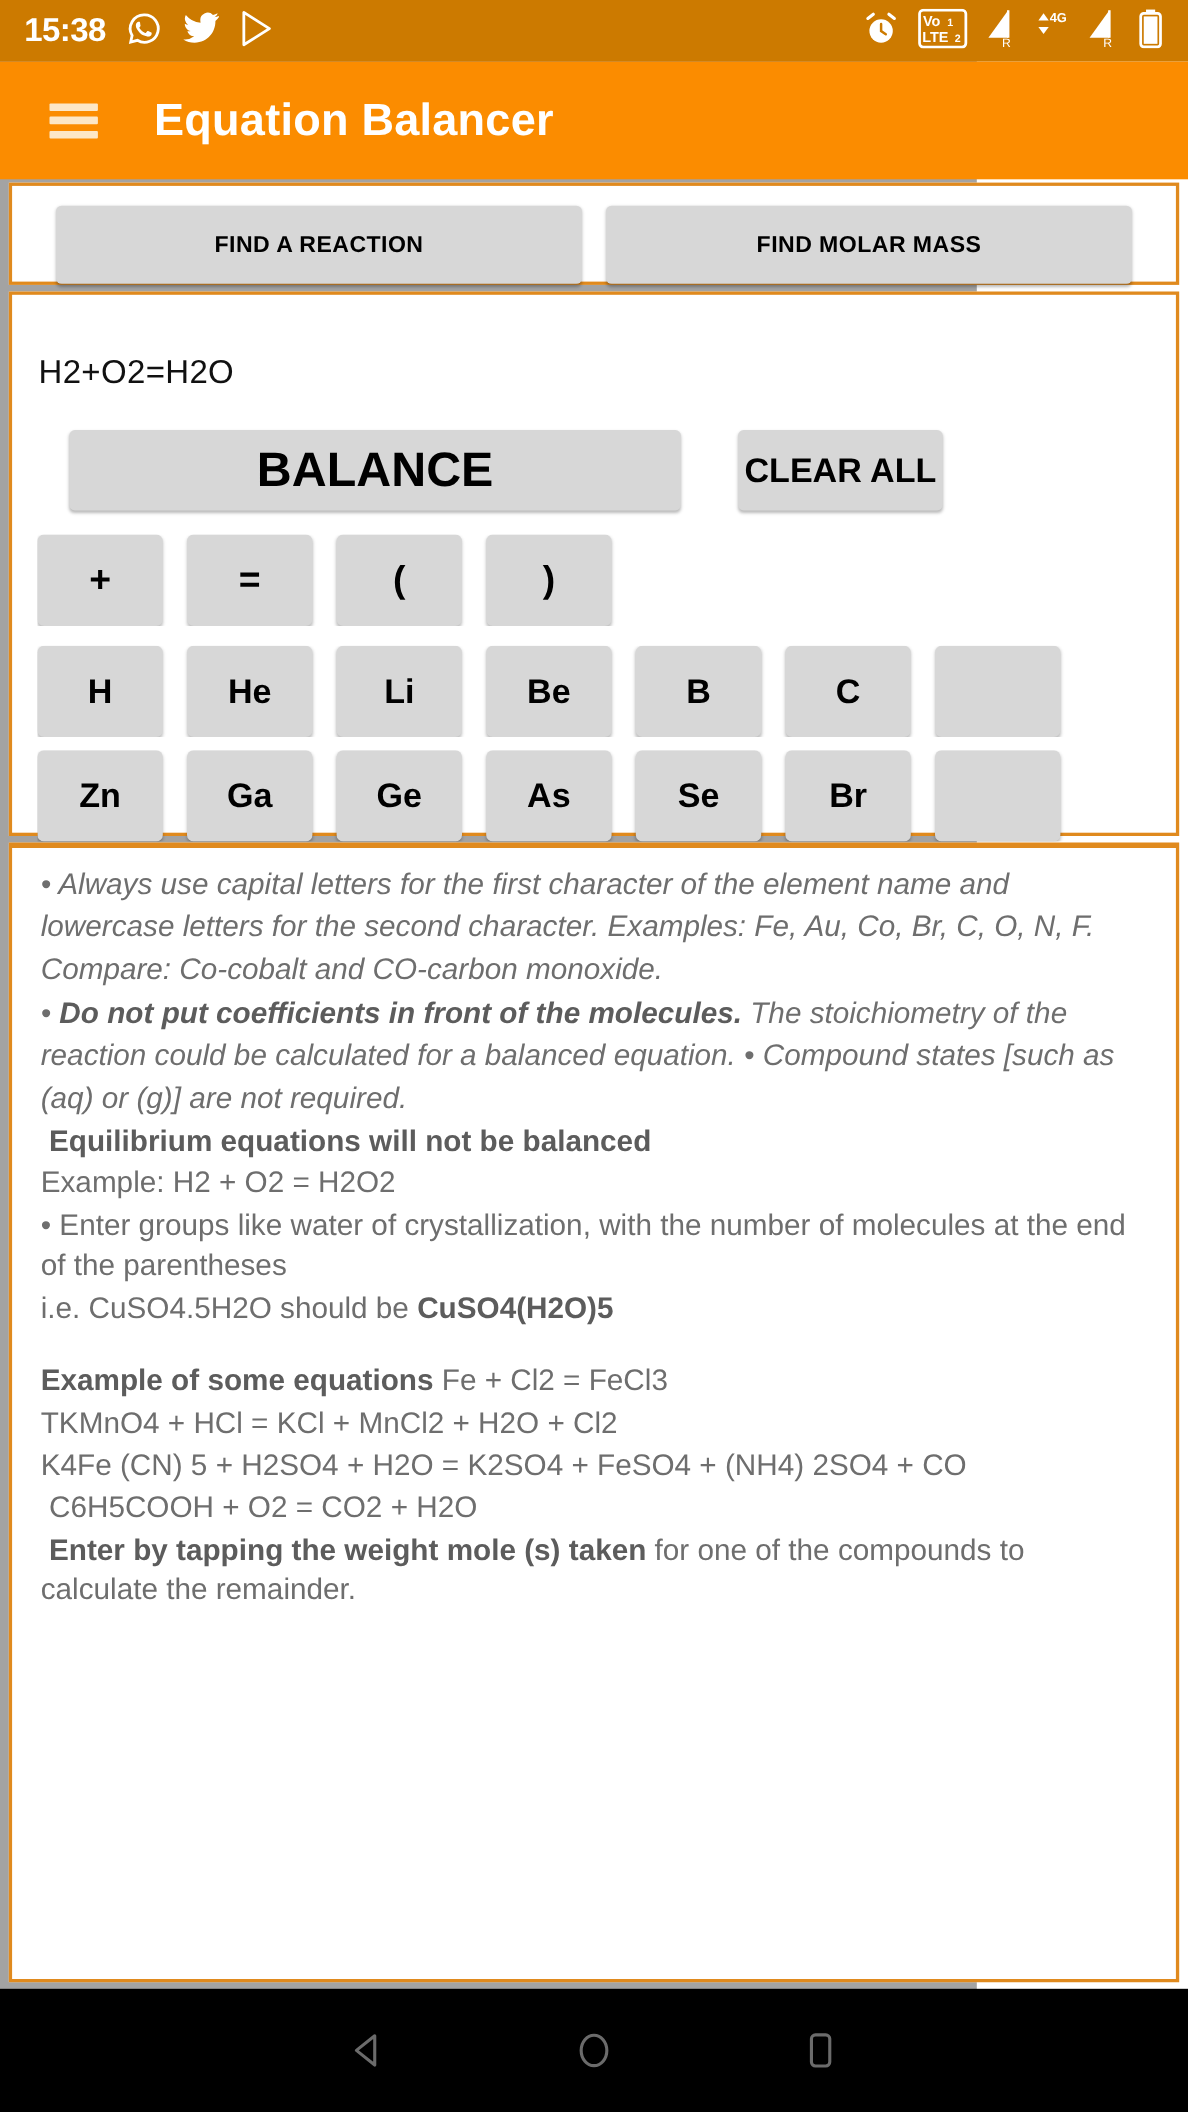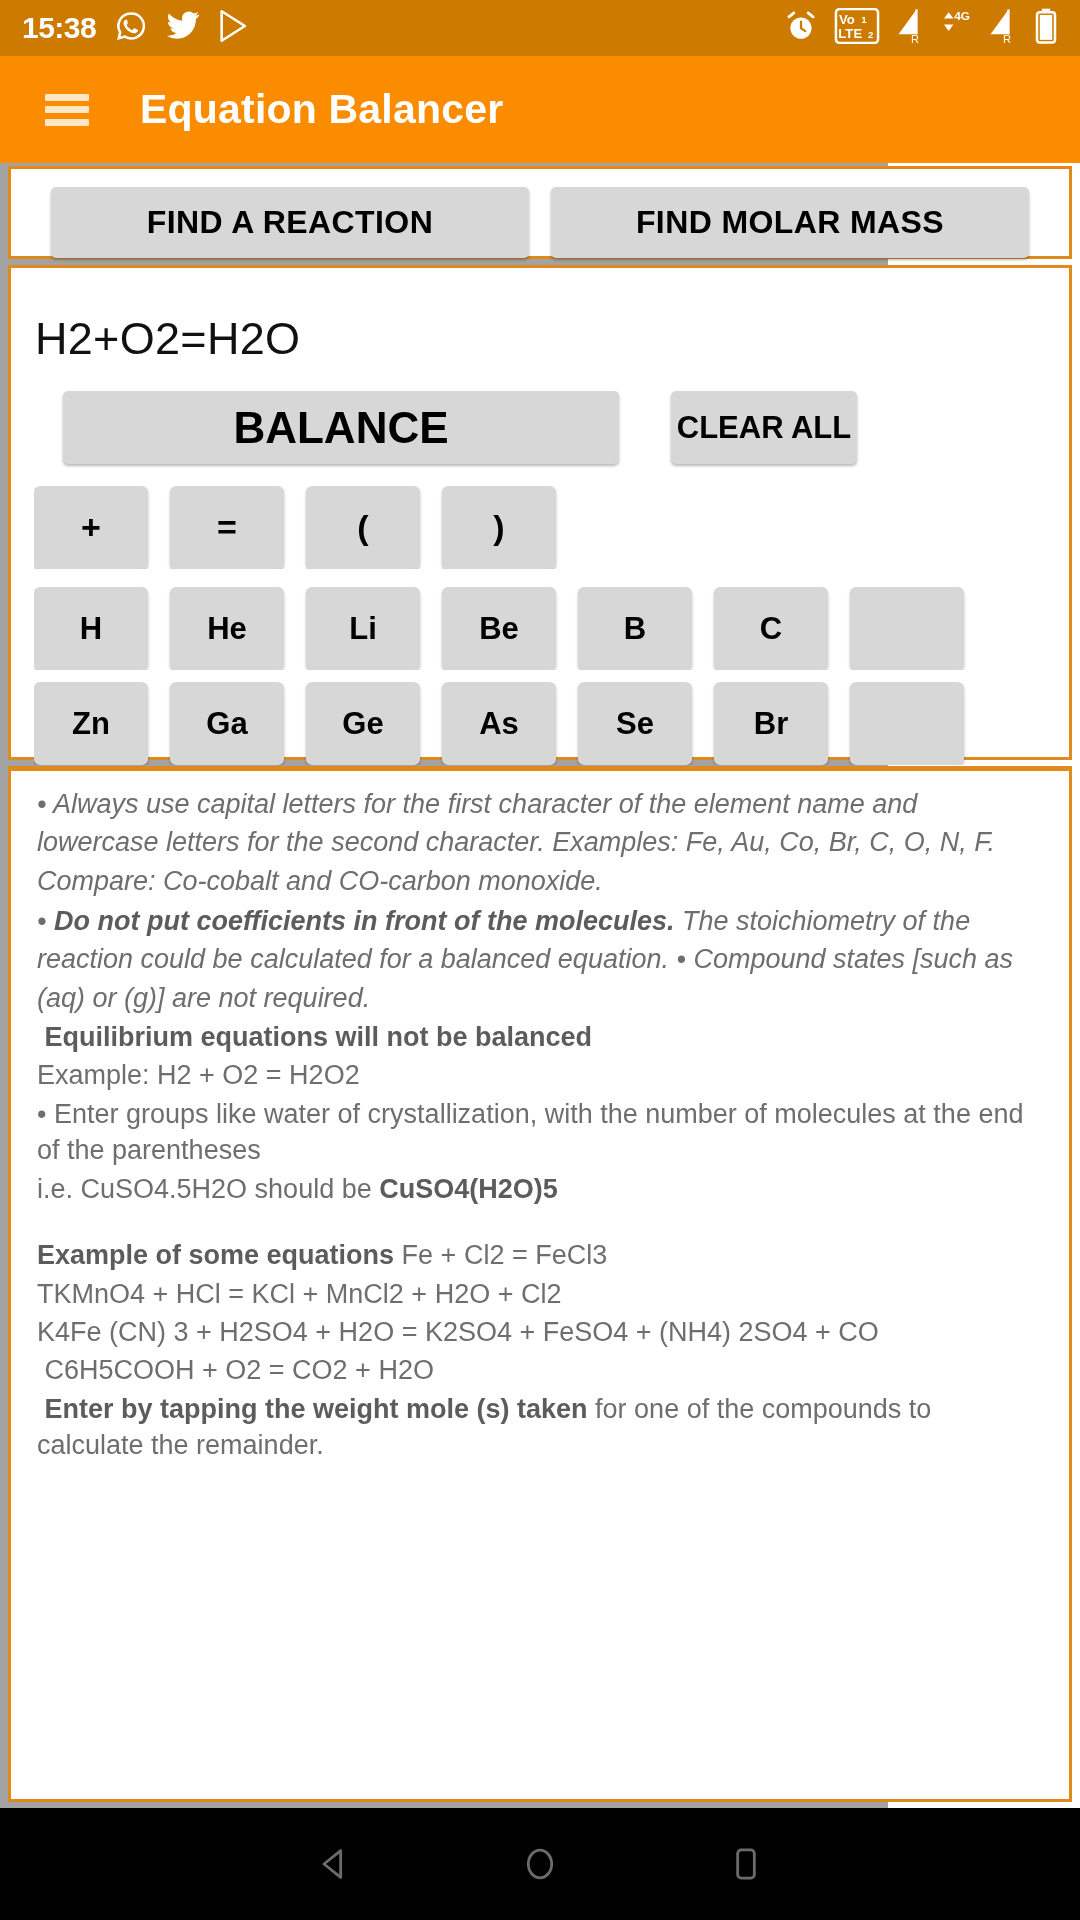--- a/index.html
+++ b/index.html
@@ -48,30 +48,30 @@
   #panel-input { top:265px; height:495px; }
   #panel-help  { top:766px; height:1036px; border-top-width:5px; }
 
   
   #mode-row { display:flex; gap:22px; padding:18px 40px 0 40px; }
   .mode-btn {
     flex:1; height:71px;
     background:#d7d7d7; border:none; border-radius:5px;
     box-shadow:0 2px 3px rgba(0,0,0,0.28);
     font-family:"Liberation Sans", sans-serif;
-    font-size:32px; font-weight:bold; color:#000000;
+    font-size:21px; font-weight:bold; color:#000000;
     letter-spacing:0.4px;
     display:flex; align-items:center; justify-content:center;
     cursor:pointer;
   }
 
   
   #equation-field {
     position:absolute; top:36px; left:24px; width:1000px; height:70px;
-    font-size:45px; color:#111111; letter-spacing:0.3px;
+    font-size:30px; color:#111111; letter-spacing:0.3px;
     display:flex; align-items:center;
   }
 
   
   #action-row {
     position:absolute; top:123px; left:52px; width:965px;
     display:flex; align-items:center;
   }
   #balance-btn {
     width:556px; height:73px;
@@ -298,21 +298,21 @@
       </p>
 
       <div class="gap"></div>
 
       <p>
         <b>Example of some equations</b>
         <span>Fe + Cl2 = FeCl3</span>
       </p>
 
       <p>TKMnO4 + HCl = KCl + MnCl2 + H2O + Cl2</p>
-      <p>K4Fe (CN) 3 + H2SO4 + H2O = K2SO4 + FeSO4 + (NH4) 2SO4 + CO</p>
+      <p>K4Fe (CN) 5 + H2SO4 + H2O = K2SO4 + FeSO4 + (NH4) 2SO4 + CO</p>
       <p>
         &nbsp;<span>C6H5COOH + O2 = CO2 + H2O</span>
       </p>
 
       <p>
         &nbsp;<b>Enter by tapping the weight mole (s) taken</b>
         <span>for one of the compounds to calculate the remainder.</span>
       </p>
     </div>
   </div>

